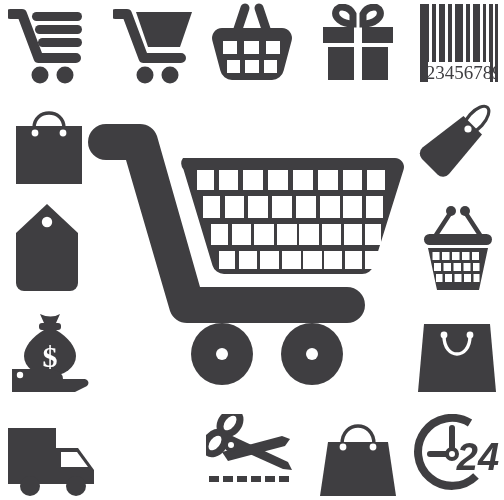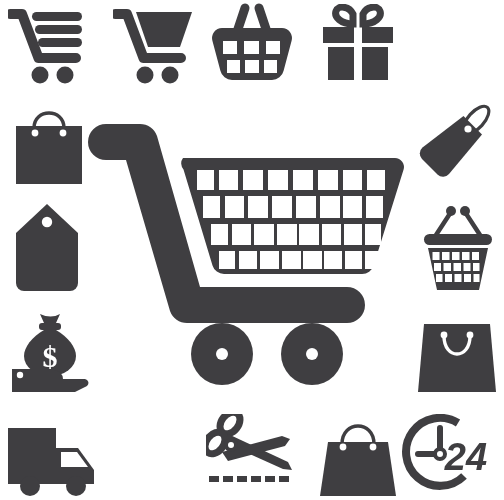--- a/index.html
+++ b/index.html
@@ -87,20 +87,38 @@
       </g>
       <g fill="#3f3e41">
         <rect x="3" y="23" width="31" height="16"></rect>
         <rect x="42" y="23" width="31" height="16"></rect>
         <rect x="8" y="43" width="26" height="33"></rect>
         <rect x="42" y="43" width="26" height="33"></rect>
       </g>
     </svg>
   </div>
 
+  <div class="icon" style="left:420px;top:4px;width:78px;height:78px;">
+    <svg viewBox="0 0 78 78" xmlns="http://www.w3.org/2000/svg" aria-hidden="true">
+      <g fill="#3f3e41">
+        <rect x="0" y="0" width="9" height="78"></rect>
+        <rect x="12" y="0" width="4" height="78"></rect>
+        <rect x="19" y="0" width="6" height="78"></rect>
+        <rect x="28" y="0" width="4" height="78"></rect>
+        <rect x="35" y="0" width="8" height="78"></rect>
+        <rect x="46" y="0" width="4" height="78"></rect>
+        <rect x="53" y="0" width="7" height="78"></rect>
+        <rect x="63" y="0" width="3" height="78"></rect>
+        <rect x="69" y="0" width="4" height="78"></rect>
+        <rect x="75" y="0" width="3" height="78"></rect>
+      </g>
+      <rect x="8" y="58" width="62" height="20" fill="#ffffff"></rect>
+      <text class="barcode-text" x="39" y="75" font-size="19" text-anchor="middle">123456789</text>
+    </svg>
+  </div>
 
   <div class="icon" style="left:10px;top:102px;width:78px;height:84px;">
     <svg viewBox="0 0 78 84" xmlns="http://www.w3.org/2000/svg" aria-hidden="true">
       <path d="M24 26 C24 6 54 6 54 26" fill="none" stroke="#3f3e41" stroke-width="3.5"></path>
       <rect x="6" y="24" width="66" height="58" fill="#3f3e41"></rect>
       <circle cx="25" cy="31" r="3.4" fill="#ffffff"></circle>
       <circle cx="53" cy="31" r="3.4" fill="#ffffff"></circle>
     </svg>
   </div>
 
@@ -269,21 +287,21 @@
 
   <div class="icon" style="left:318px;top:418px;width:80px;height:78px;">
     <svg viewBox="0 0 80 78" xmlns="http://www.w3.org/2000/svg" aria-hidden="true">
       <path d="M24 26 C24 2 56 2 56 26" fill="none" stroke="#3f3e41" stroke-width="3.4"></path>
       <path fill="#3f3e41" d="M10 24 h60 l8 54 H2 Z"></path>
       <circle cx="25" cy="29" r="3.4" fill="#ffffff"></circle>
       <circle cx="55" cy="29" r="3.4" fill="#ffffff"></circle>
     </svg>
   </div>
 
-  <div class="icon" style="left:402px;top:414px;width:88px;height:82px;">
+  <div class="icon" style="left:414px;top:414px;width:88px;height:82px;">
     <svg viewBox="0 0 88 82" xmlns="http://www.w3.org/2000/svg" aria-hidden="true">
       <path d="M56 9 A34 34 0 1 0 62 62" fill="none" stroke="#3f3e41" stroke-width="8"></path>
       <g stroke="#3f3e41" stroke-width="6" stroke-linecap="round">
         <path d="M38 40 L38 14"></path>
         <path d="M38 40 L16 40"></path>
       </g>
       <circle cx="38" cy="40" r="5" fill="#ffffff" stroke="#3f3e41" stroke-width="4"></circle>
       <text class="num24" x="64" y="56" font-size="38" text-anchor="middle" font-style="italic">24</text>
     </svg>
   </div>

